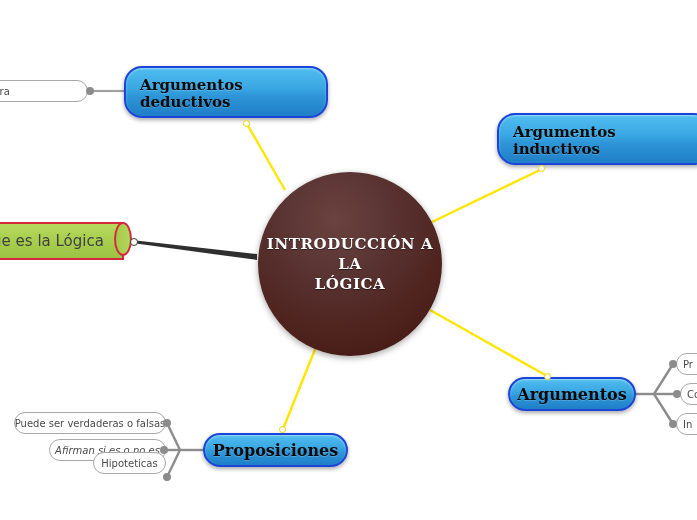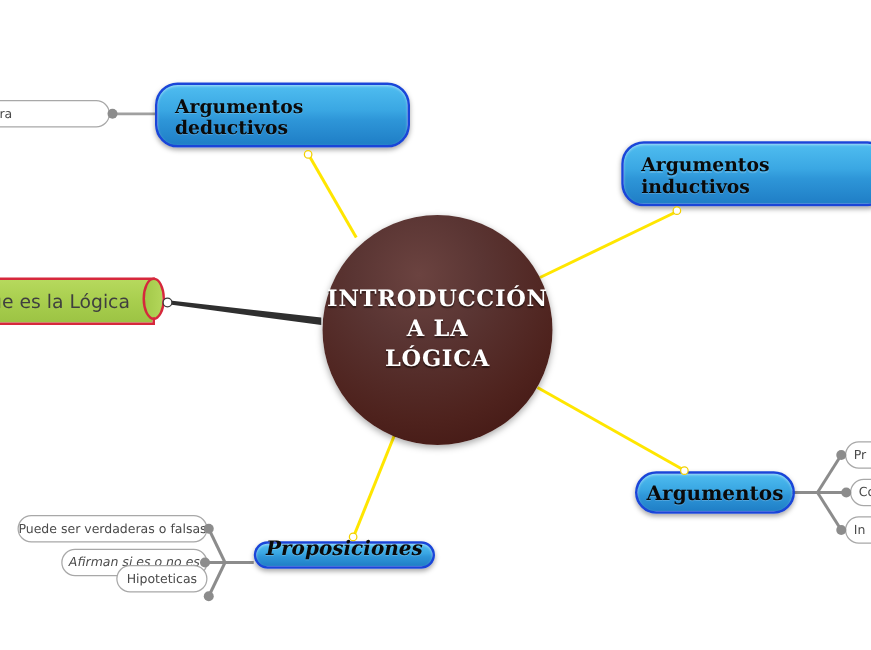--- a/index.html
+++ b/index.html
@@ -38,21 +38,21 @@
     box-shadow: 0 2px 6px rgba(0,0,0,0.35);
     display: flex;
     align-items: center;
     justify-content: center;
     text-align: center;
   }
   .center-label {
     color: #ffffff;
     font-family: "DejaVu Serif", serif;
     font-weight: bold;
-    font-size: 18px;
+    font-size: 15px;
     letter-spacing: 0.6px;
     line-height: 1.35;
     font-variant: small-caps;
     text-transform: uppercase;
     white-space: pre-line;
     text-shadow: 0 1px 1px rgba(0,0,0,0.5);
   }
 
   
   .blue-node {
@@ -226,21 +226,21 @@
   <div class="pill-node clip-right" style="left:680px; top:383px; width:56px;">
     <div class="node-text">Co</div>
   </div>
   <div class="dot" style="left:673px; top:390px;"></div>
 
   <div class="pill-node clip-right" style="left:676px; top:413px; width:56px;">
     <div class="node-text">In</div>
   </div>
   <div class="dot" style="left:669px; top:420px;"></div>
 
-  <div class="blue-node centered" style="left:203px; top:433px; width:145px; height:22px;font-style:italic;">
+  <div class="blue-node centered" style="left:203px; top:433px; width:145px; height:34px;">
     <div class="node-text">Proposiciones</div>
   </div>
   <div class="ring" style="left:279px; top:426px;"></div>
 
   <div class="pill-node" style="left:14px; top:412px; width:152px;">
     <div class="node-text">Puede ser verdaderas o falsas</div>
   </div>
   <div class="dot" style="left:163px; top:419px;"></div>
 
   <div class="pill-node" style="left:49px; top:439px; width:117px;font-style:italic;">

